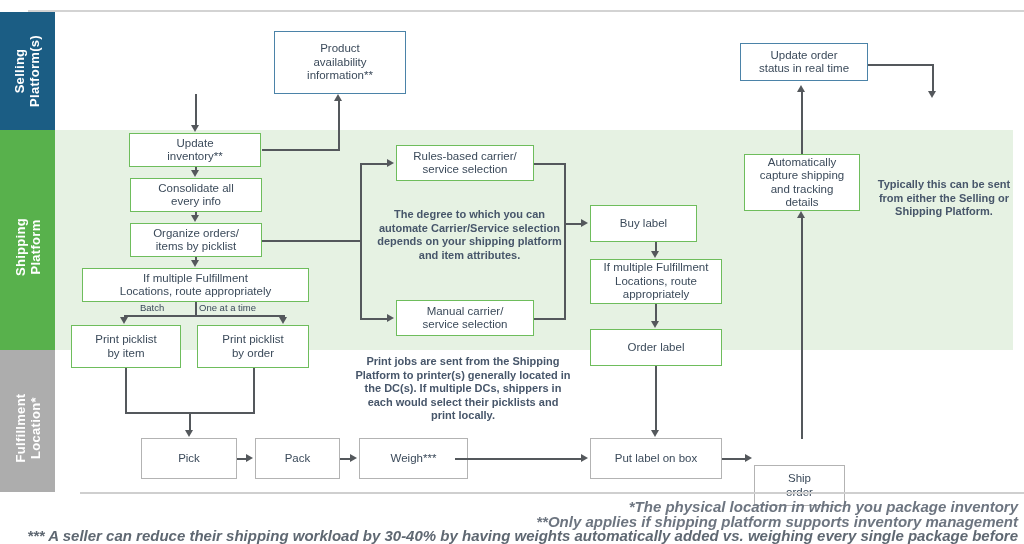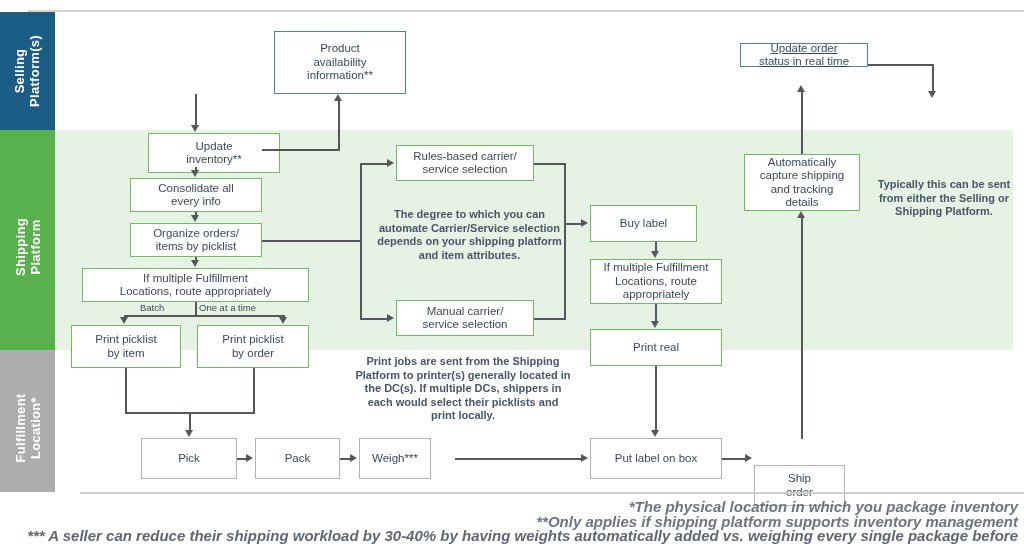--- a/index.html
+++ b/index.html
@@ -83,25 +83,25 @@
   <div class="band-label lbl-shipping">Shipping
 Platform</div>
   <div class="band-label lbl-fulfil">Fulfillment
 Location*</div>
 
 
   <div class="box blue" style="left:274px;top:31px;width:132px;height:63px;">Product
 availability
 information**</div>
 
-  <div class="box blue" style="left:740px;top:43px;width:128px;height:24px;text-decoration:underline;">Update order
+  <div class="box blue" style="left:740px;top:43px;width:128px;height:38px;">Update order
 status in real time</div>
 
 
-  <div class="box green" style="left:148px;top:133px;width:132px;height:40px;">Update
+  <div class="box green" style="left:129px;top:133px;width:132px;height:34px;">Update
 inventory**</div>
 
   <div class="box green" style="left:130px;top:178px;width:132px;height:34px;">Consolidate all
 every info</div>
 
   <div class="box green" style="left:130px;top:223px;width:132px;height:34px;">Organize orders/
 items by picklist</div>
 
   <div class="box green" style="left:82px;top:268px;width:227px;height:34px;">If multiple Fulfillment
 Locations, route appropriately</div>
@@ -117,32 +117,32 @@
 
   <div class="box green" style="left:396px;top:300px;width:138px;height:36px;">Manual carrier/
 service selection</div>
 
   <div class="box green" style="left:590px;top:205px;width:107px;height:37px;">Buy label</div>
 
   <div class="box green" style="left:590px;top:259px;width:132px;height:45px;">If multiple Fulfillment
 Locations, route
 appropriately</div>
 
-  <div class="box green" style="left:590px;top:329px;width:132px;height:37px;">Print real</div>
+  <div class="box green" style="left:590px;top:329px;width:132px;height:37px;">Order label</div>
 
   <div class="box green" style="left:744px;top:154px;width:116px;height:57px;">Automatically
 capture shipping
 and tracking
 details</div>
 
   <div class="box gray" style="left:255px;top:438px;width:85px;height:41px;">Pack</div>
 
   <div class="box gray" style="left:141px;top:438px;width:96px;height:41px;">Pick</div>
 
-  <div class="box gray" style="left:359px;top:438px;width:72px;height:41px;">Weigh***</div>
+  <div class="box gray" style="left:359px;top:438px;width:109px;height:41px;">Weigh***</div>
 
   <div class="box gray" style="left:590px;top:438px;width:132px;height:41px;">Put label on box</div>
 
   <div class="box gray" style="left:754px;top:438px;width:91px;height:41px;margin-top:27px;">Ship
 order</div>
 
   <div class="ftext" style="left:372px;top:208px;width:195px;">The degree to which you can
 automate Carrier/Service selection
 depends on your shipping platform
 and item attributes.</div>

